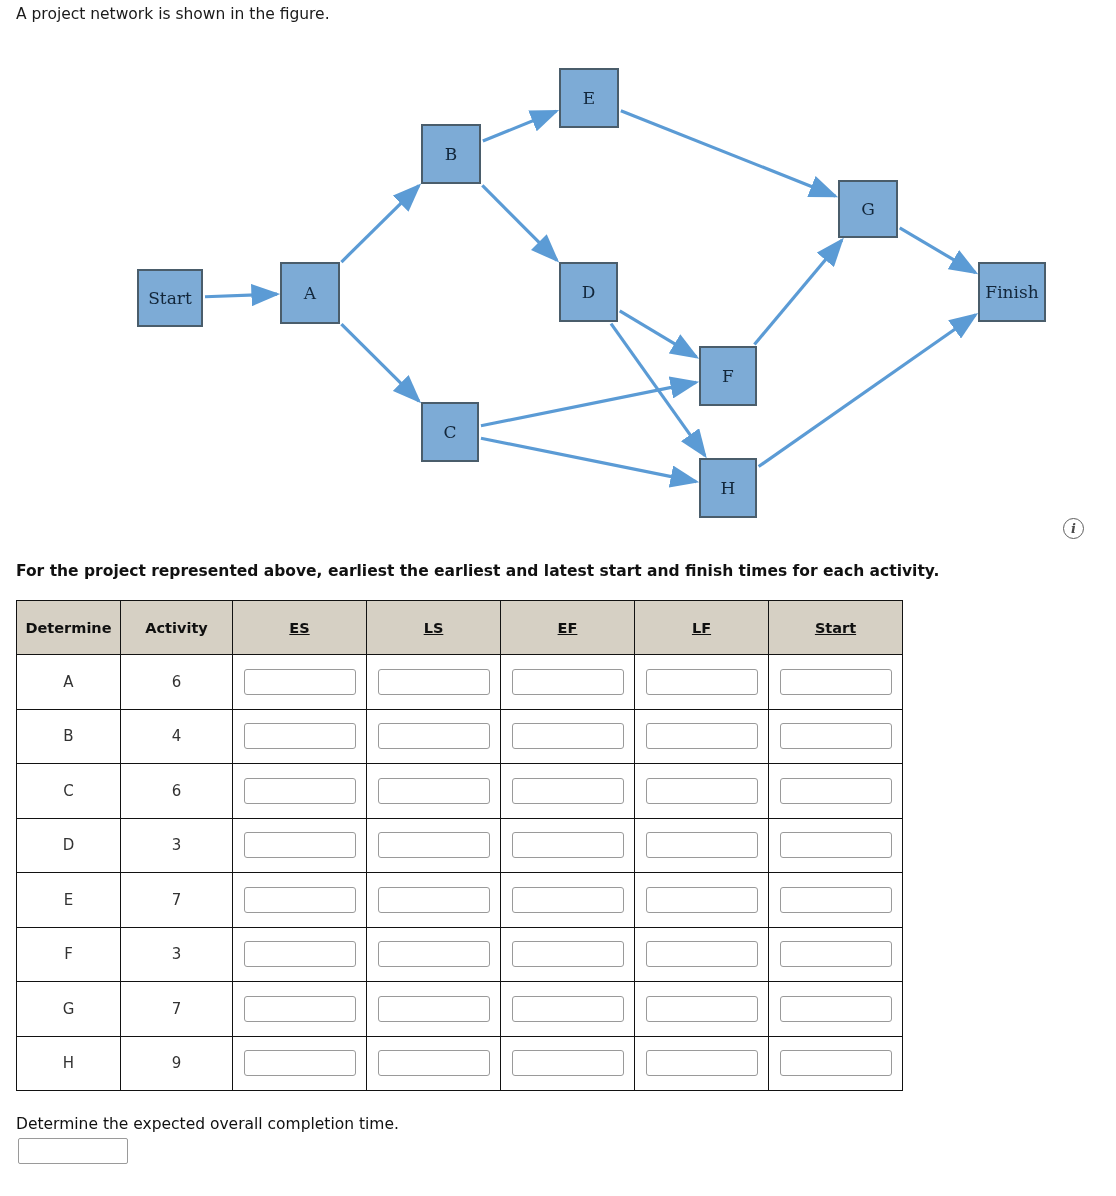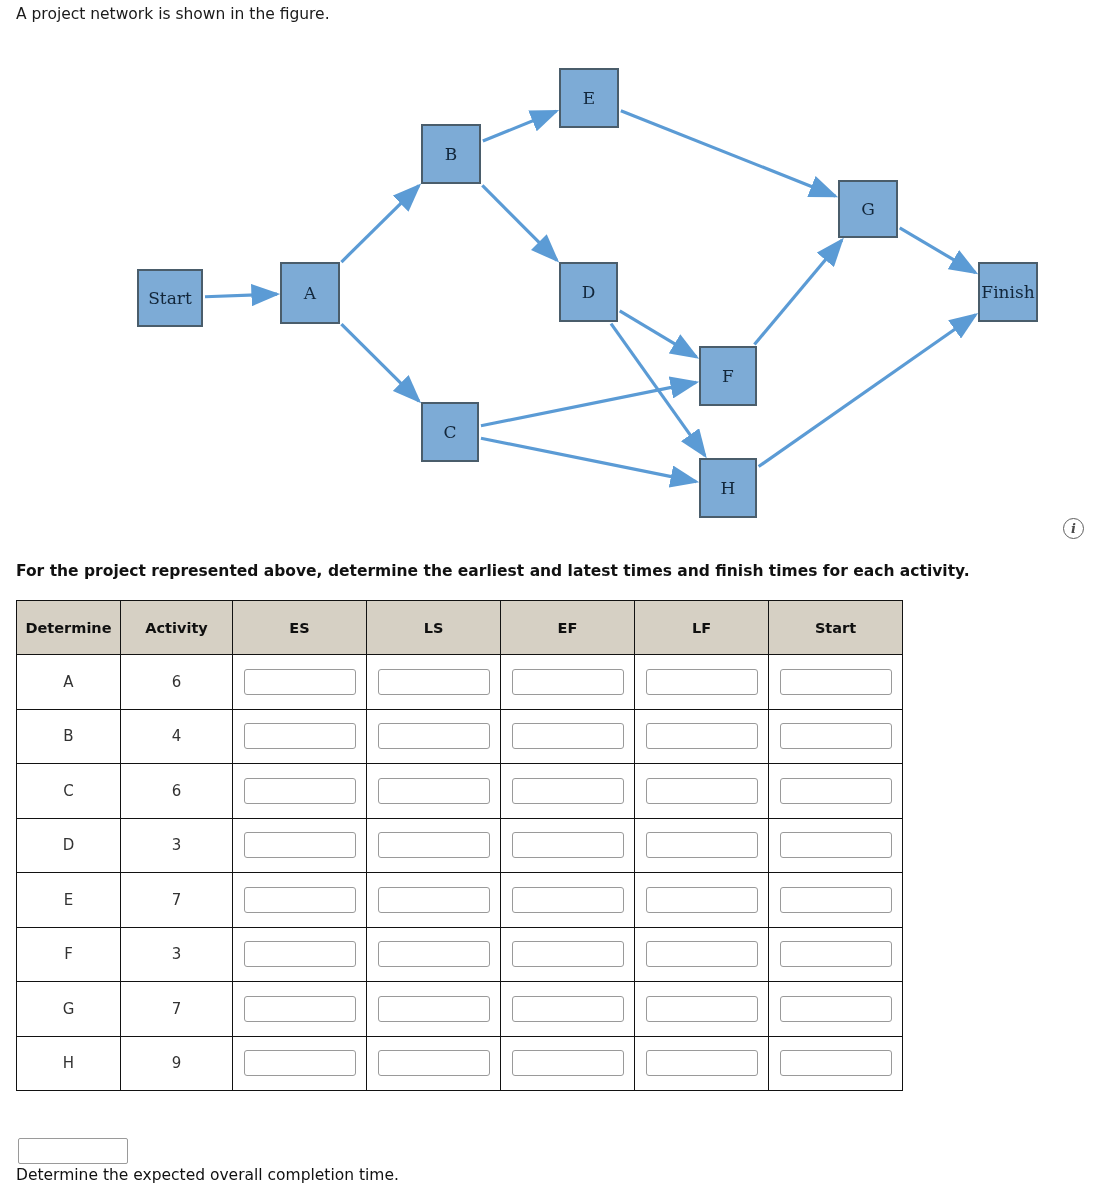--- a/index.html
+++ b/index.html
@@ -112,40 +112,40 @@
     background: #ffffff;
     height: 54.5px;
     font-size: 15px;
     color: #333333;
   }
   td.duration-cell {
     color: #c0392b;
   }
   .col-activity { width: 104px; }
   .col-duration { width: 112px; }
-  .col-field    { width: 134px; }
+  .col-field    { width: 134px; text-decoration: underline; }
 
   .cell-input {
     width: 112px;
     height: 26px;
     border: 1px solid #9a9a9a;
     border-radius: 3px;
     background: #ffffff;
     box-sizing: border-box;
     font-family: "DejaVu Sans", sans-serif;
     font-size: 13px;
     padding: 0 4px;
     outline: none;
   }
 
   
   .footer-text {
     position: absolute;
     left: 16px;
-    top: 1166px;
+    top: 1115px;
     font-size: 15.5px;
     color: #111;
   }
   #completion-input {
     position: absolute;
     left: 18px;
     top: 1138px;
     width: 110px;
     height: 26px;
     border: 1px solid #9a9a9a;
@@ -207,29 +207,29 @@
       </div>
       <div class="net-node" style="left: 699px; top: 316px; width: 58px; height: 60px;">
         <span>F</span>
       </div>
       <div class="net-node" style="left: 838px; top: 150px; width: 60px; height: 58px;">
         <span>G</span>
       </div>
       <div class="net-node" style="left: 699px; top: 428px; width: 58px; height: 60px;">
         <span>H</span>
       </div>
-      <div class="net-node wide-label" style="left: 978px; top: 232px; width: 60px; height: 60px;">
+      <div class="net-node wide-label" style="left: 978px; top: 232px; width: 68px; height: 60px;">
         <span>Finish</span>
       </div>
     </div>
 </div>
 
 <div class="info-icon">i</div>
 
-<div class="prompt-text">For the project represented above, determine the earliest and latest times and finish times for each activity.</div>
+<div class="prompt-text">For the project represented above, earliest the earliest and latest start and finish times for each activity.</div>
 
 <table id="activity-table">
   <thead>
     <tr>
       <th class="col-activity">Determine</th>
       <th class="col-duration">Activity</th>
       <th class="col-field">ES</th>
       <th class="col-field">LS</th>
       <th class="col-field">EF</th>
       <th class="col-field">LF</th>

